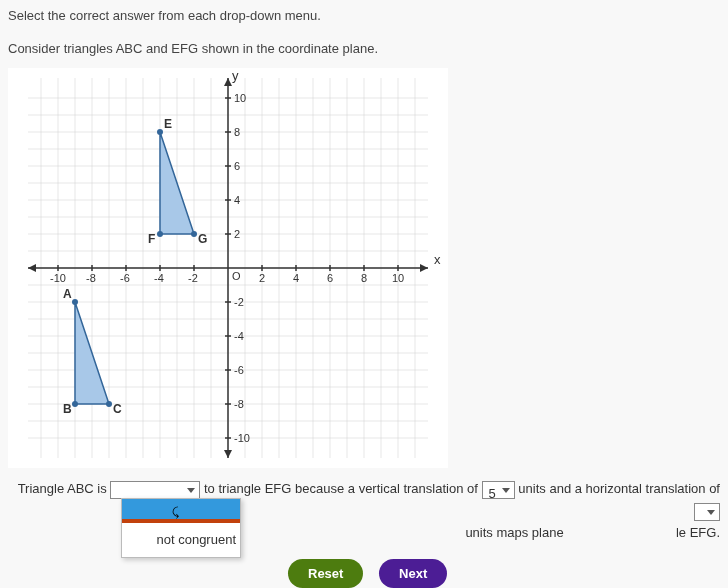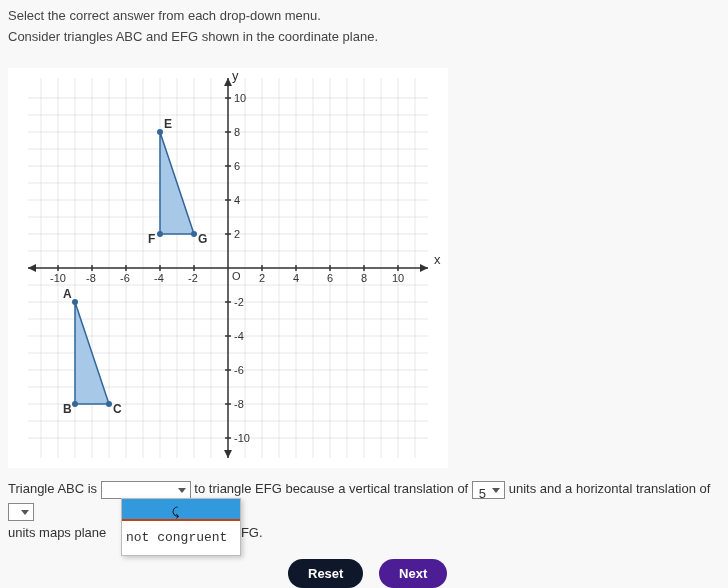--- a/index.html
+++ b/index.html
@@ -1,33 +1,33 @@
 <!DOCTYPE html>
 <html><head>
   <meta charset="utf-8">
   <style>
     * { box-sizing: border-box; margin: 0; padding: 0; }
     body { font-family: Arial, sans-serif; font-size: 13px; color: #333; background: #f8f8f8; padding: 8px; width: 728px; }
-    .instruction { font-size: 13px; color: #444; margin-bottom: 6px; }
-    .subinstruction { font-size: 13px; color: #444; margin-bottom: 24px; }
+    .instruction { font-size: 13px; color: #444; margin-bottom: 18px; }
+    .subinstruction { font-size: 13px; color: #444; margin-bottom: 12px; }
     .graph-container { position: relative; width: 440px; height: 400px; background: #fff; margin-bottom: 10px; }
     .graph-svg { width: 440px; height: 400px; }
-    .answer-line { font-size: 13px; color: #333; line-height: 22px; position: relative; }
+    .answer-line { font-size: 13px; color: #333; line-height: 22px; position: relative; text-align: right; }
     .dropdown-box { display: inline-block; border: 1px solid #888; background: #fff; padding: 1px 18px 1px 6px; position: relative; min-width: 40px; height: 18px; vertical-align: middle; cursor: pointer; }
     .dropdown-box::after { content: ""; position: absolute; right: 4px; top: 6px; border-left: 4px solid transparent; border-right: 4px solid transparent; border-top: 5px solid #555; }
     .dropdown-wide { min-width: 90px; }
     .dropdown-small { min-width: 28px; }
     .dropdown-tiny { min-width: 18px; }
     .dropdown-menu { position: absolute; left: 113px; top: 20px; width: 120px; background: #fff; border: 1px solid #bbb; box-shadow: 2px 2px 5px rgba(0,0,0,0.2); z-index: 10; }
     .dropdown-header { background: #3399dd; height: 20px; position: relative; }
     .cursor-icon { position: absolute; left: 50px; top: 2px; font-size: 12px; color: #000; }
-    .dropdown-option { padding: 6px 4px; font-size: 13px; color: #333; cursor: pointer; border-top: 2px solid #c2410c; font-family: Liberation Mono, monospace; }
+    .dropdown-option { padding: 6px 4px; font-size: 13px; color: #333; cursor: pointer; border-top: 4px solid #c2410c; }
     .button-row { margin-top: 15px; margin-left: 280px; }
     .btn { display: inline-block; padding: 7px 20px; border-radius: 16px; color: #fff; font-size: 13px; font-weight: bold; margin-right: 12px; cursor: pointer; border: none; }
-    .btn-reset { background: #0f172a; }
+    .btn-reset { background: #4d7c0f; }
     .btn-next { background: #4c1d95; }
     .axis-label { font-size: 13px; fill: #333; }
     .tick-label { font-size: 11px; fill: #333; }
     .point-label { font-size: 12px; font-weight: bold; fill: #333; }
     .grid-line { stroke: #ccc; stroke-width: 0.5; }
     .axis-line { stroke: #333; stroke-width: 1.5; }
     .tick-mark { stroke: #333; stroke-width: 1.5; }
     .triangle { fill: #a8c8e8; stroke: #336699; stroke-width: 1.5; }
     .arrow { fill: #333; }
   </style>

